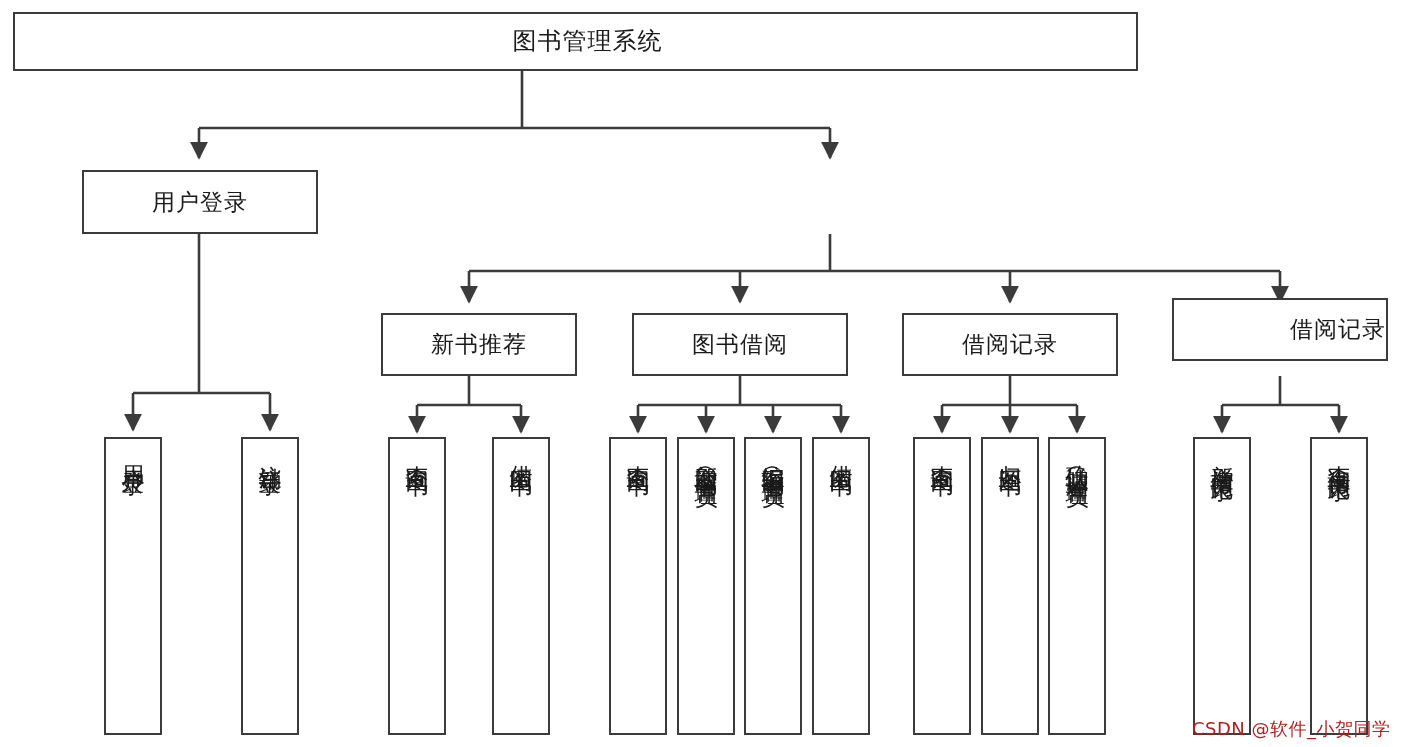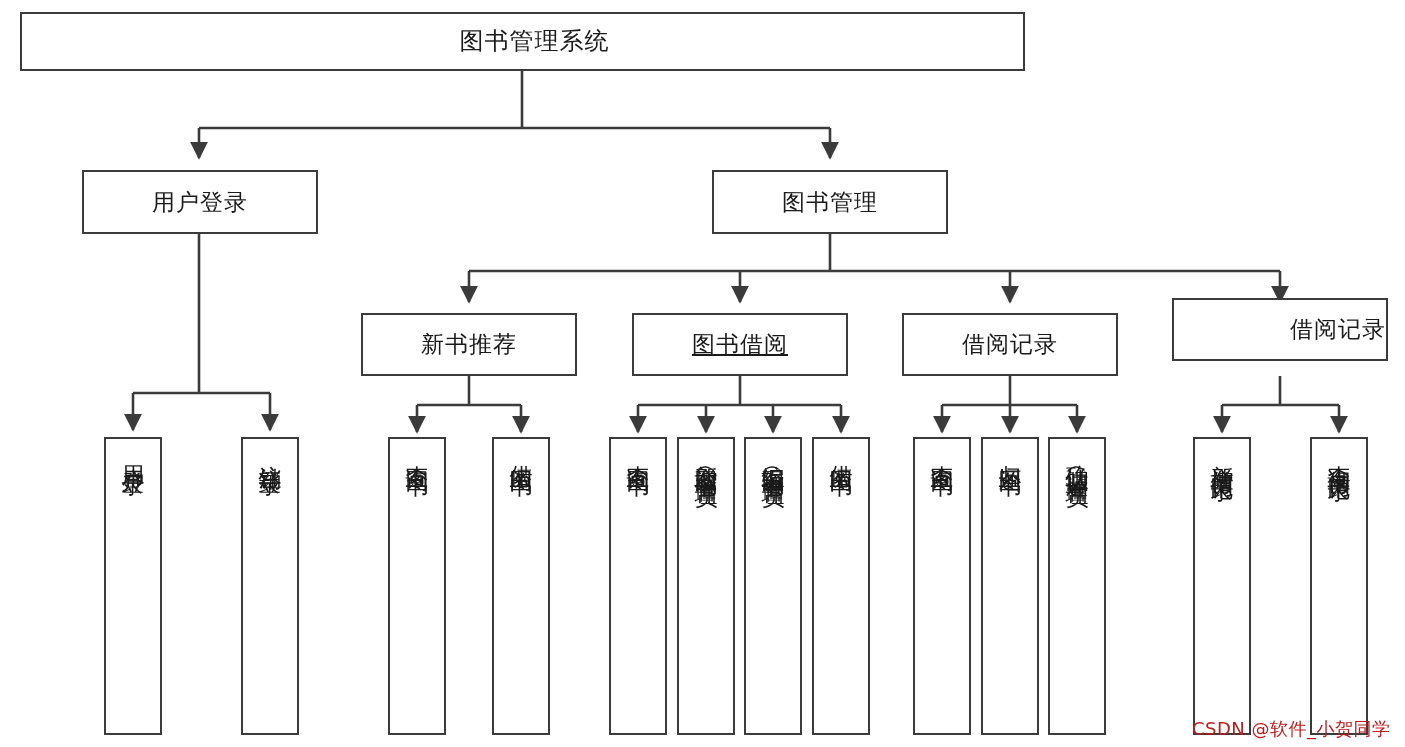--- a/index.html
+++ b/index.html
@@ -122,35 +122,32 @@
       <path d="M 1010 405 L 1010 432" marker-end="url(#arrow)"></path>
       <path d="M 1077 405 L 1077 432" marker-end="url(#arrow)"></path>
 
       <path d="M 1280 376 L 1280 405"></path>
       <path d="M 1222 405 L 1339 405"></path>
       <path d="M 1222 405 L 1222 432" marker-end="url(#arrow)"></path>
       <path d="M 1339 405 L 1339 432" marker-end="url(#arrow)"></path>
     </g>
   </svg>
 
-  <div class="node horiz root" style="left:20px; top:12px; width:1005px; height:59px;padding-left:24px;">
+  <div class="node horiz root" style="left:13px; top:12px; width:1125px; height:59px;padding-left:24px;">
     <span class="node-label">图书管理系统</span>
   </div>
 
   <div class="node horiz" style="left:82px; top:170px; width:236px; height:64px;">
     <span class="node-label">用户登录</span>
   </div>
-  <div class="node horiz" style="left:712px; top:170px; width:236px; height:64px;">
-    <span class="node-label">图书管理</span>
-  </div>
-
-  <div class="node horiz" style="left:361px; top:313px; width:216px; height:63px;">
+
+  <div class="node horiz" style="left:381px; top:313px; width:196px; height:63px;">
     <span class="node-label">新书推荐</span>
   </div>
-  <div class="node horiz" style="left:632px; top:313px; width:216px; height:63px;text-decoration:underline;">
+  <div class="node horiz" style="left:632px; top:313px; width:216px; height:63px;">
     <span class="node-label">图书借阅</span>
   </div>
   <div class="node horiz" style="left:902px; top:313px; width:216px; height:63px;">
     <span class="node-label">借阅记录</span>
   </div>
   <div class="node horiz" style="left:1172px; top:298px; width:216px; height:63px;justify-content:flex-end;">
     <span class="node-label">借阅记录</span>
   </div>
 
   <div class="node vert" style="left:104px; top:437px; width:58px; height:298px;">

